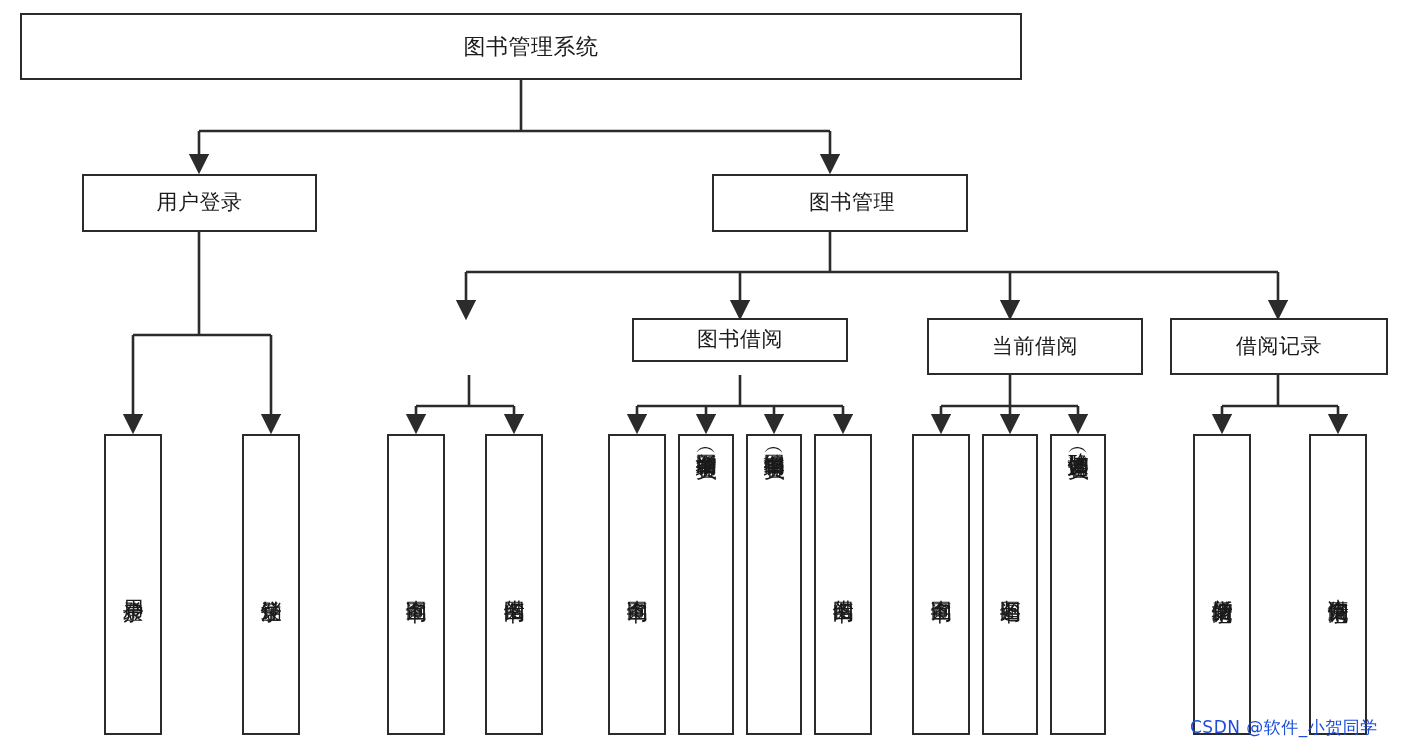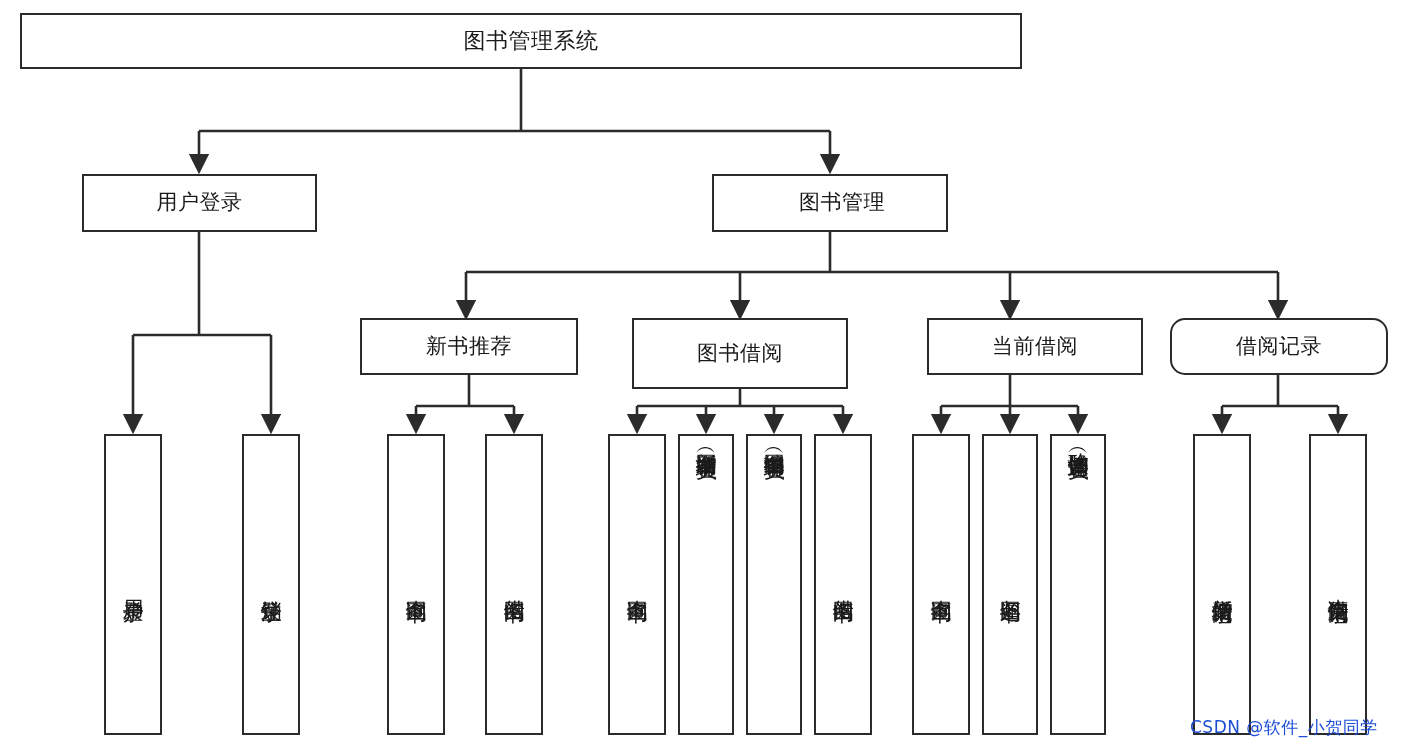--- a/index.html
+++ b/index.html
@@ -123,41 +123,38 @@
       <path d="M1010,406 L1010,420" marker-end="url(#arrow)"></path>
       <path d="M1078,406 L1078,420" marker-end="url(#arrow)"></path>
 
       <path d="M1278,375 L1278,406"></path>
       <path d="M1222,406 L1338,406"></path>
       <path d="M1222,406 L1222,420" marker-end="url(#arrow)"></path>
       <path d="M1338,406 L1338,420" marker-end="url(#arrow)"></path>
     </g>
   </svg>
 
-  <div class="node h lvl1" style="left:20px; top:13px; width:1002px; height:56px;padding-left:20px;">
+  <div class="node h lvl1" style="left:20px; top:13px; width:1002px; height:67px;padding-left:20px;">
     <span class="label">图书管理系统</span>
   </div>
 
   <div class="node h" style="left:82px; top:174px; width:235px; height:58px;">
     <span class="label">用户登录</span>
   </div>
-  <div class="node h" style="left:712px; top:174px; width:236px; height:58px;padding-left:24px;">
+  <div class="node h" style="left:712px; top:174px; width:256px; height:58px;padding-left:24px;">
     <span class="label">图书管理</span>
   </div>
 
-  <div class="node h" style="left:360px; top:318px; width:218px; height:57px;">
-    <span class="label">新书推荐</span>
-  </div>
-  <div class="node h" style="left:632px; top:318px; width:216px; height:71px;">
+  <div class="node h" style="left:632px; top:318px; width:216px; height:44px;">
     <span class="label">图书借阅</span>
   </div>
   <div class="node h" style="left:927px; top:318px; width:216px; height:57px;">
     <span class="label">当前借阅</span>
   </div>
-  <div class="node h" style="left:1170px; top:318px; width:218px; height:57px;border-radius:15px;">
+  <div class="node h" style="left:1170px; top:318px; width:218px; height:57px;">
     <span class="label">借阅记录</span>
   </div>
 
   <div class="node v center" style="left:104px; top:434px; width:58px; height:301px;">
     <span class="label">用户登录</span>
   </div>
   <div class="node v center" style="left:242px; top:434px; width:58px; height:301px;">
     <span class="label">注销登录</span>
   </div>
 

